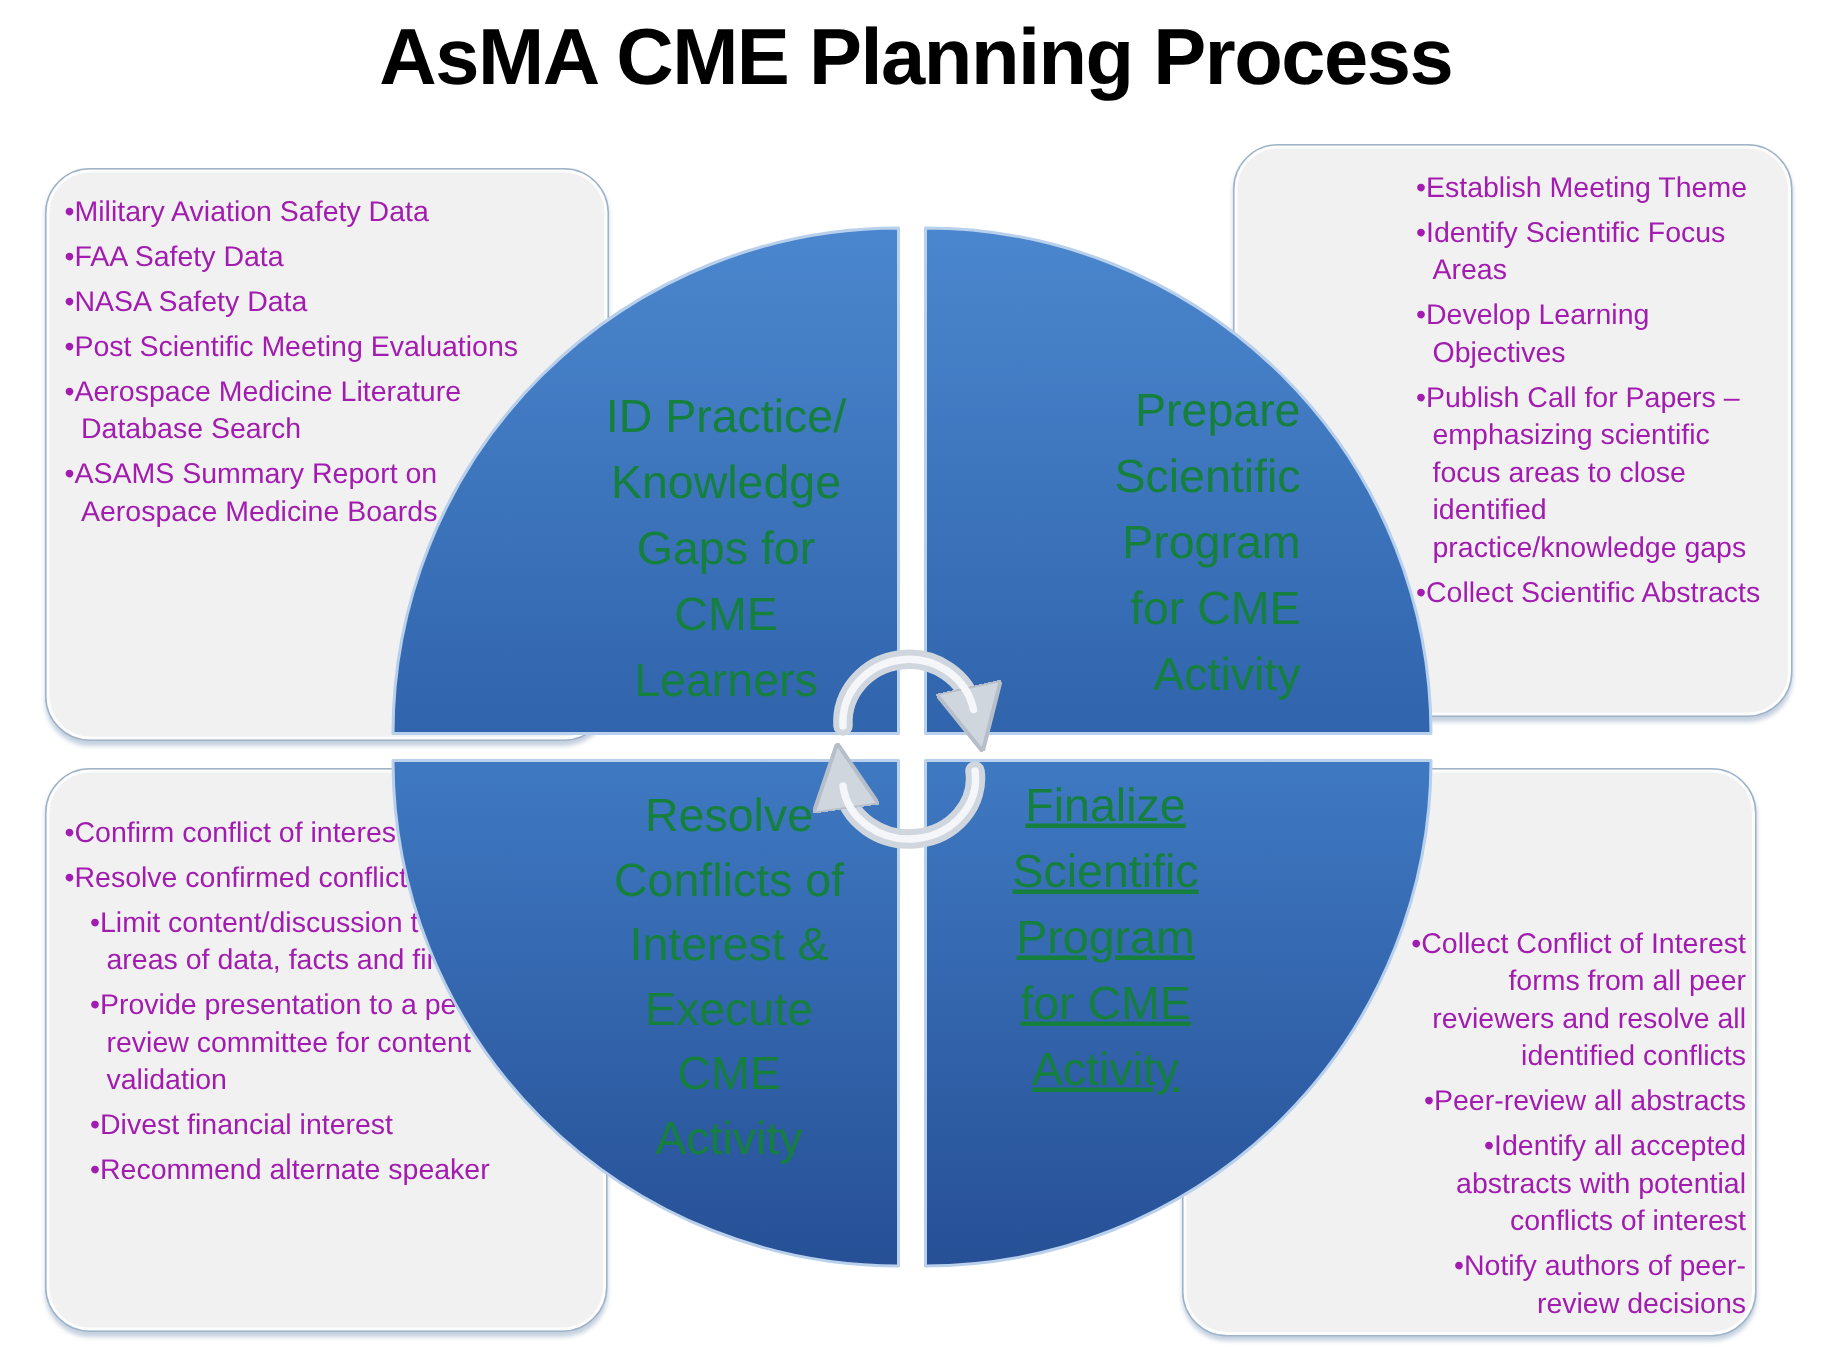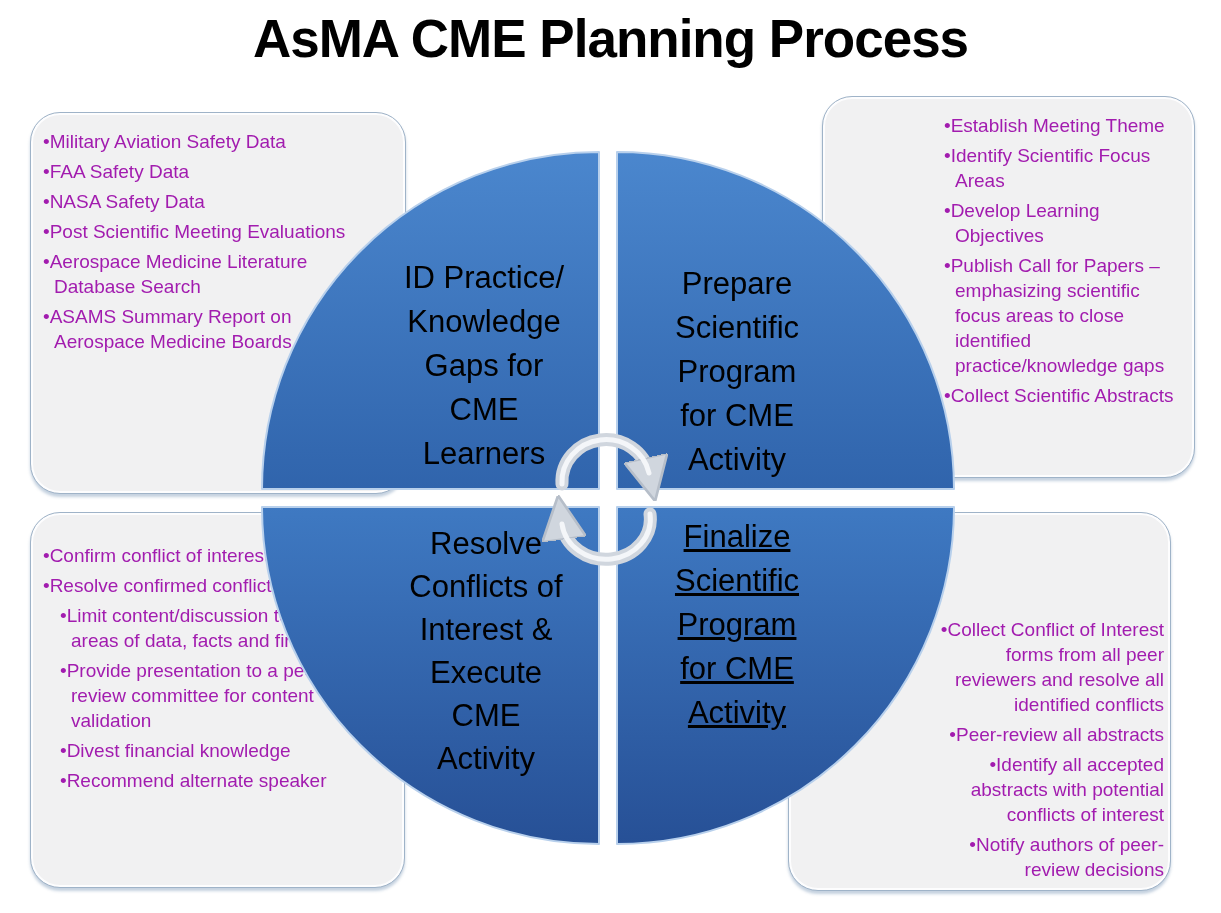--- a/index.html
+++ b/index.html
@@ -27,23 +27,23 @@
 
   .bullet-item{padding-left:11px;text-indent:-11px;margin-bottom:5px;}
   .bullet-item.lvl2{margin-left:17px;}
   .list.flush .bullet-item{padding-left:0;text-indent:0;}
 
   
   #cycle-svg{position:absolute;left:0;top:0;z-index:2;pointer-events:none;}
 
   
   .quad-label{position:absolute;z-index:3;width:260px;text-align:center;
-              white-space:pre-line;color:#000000;font-size:31px;line-height:44px;}
+              white-space:pre-line;color:#15803d;font-size:31px;line-height:44px;}
   #label-tl{left:354px;top:256px;}
-  #label-tr{left:607px;top:262px;}
+  #label-tr{left:607px;top:252px;text-align:right;}
   #label-bl{left:356px;top:522px;line-height:43px;}
   #label-br{left:607px;top:515px;text-decoration:underline;}
 </style>
 </head>
 <body>
 
 <div id="slide">
 
   <div class="title">AsMA CME Planning Process</div>
 
@@ -65,21 +65,21 @@
         <div class="bullet-item">•Publish Call for Papers – emphasizing scientific focus areas to close identified practice/knowledge gaps</div>
         <div class="bullet-item">•Collect Scientific Abstracts</div>
       </div>
   </div>
   <div class="callout" id="box-bl">
     <div class="list">
         <div class="bullet-item">•Confirm conflict of interest exists</div>
         <div class="bullet-item">•Resolve confirmed conflicts via:</div>
         <div class="bullet-item lvl2">•Limit content/discussion to areas of data, facts and findings</div>
         <div class="bullet-item lvl2">•Provide presentation to a peer review committee for content validation</div>
-        <div class="bullet-item lvl2">•Divest financial knowledge</div>
+        <div class="bullet-item lvl2">•Divest financial interest</div>
         <div class="bullet-item lvl2">•Recommend alternate speaker</div>
       </div>
   </div>
   <div class="callout" id="box-br">
     <div class="list flush">
         <div class="bullet-item">•Collect Conflict of Interest forms from all peer reviewers and resolve all identified conflicts</div>
         <div class="bullet-item">•Peer-review all abstracts</div>
         <div class="bullet-item">•Identify all accepted abstracts with potential conflicts of interest</div>
         <div class="bullet-item">•Notify authors of peer-review decisions</div>
       </div>

